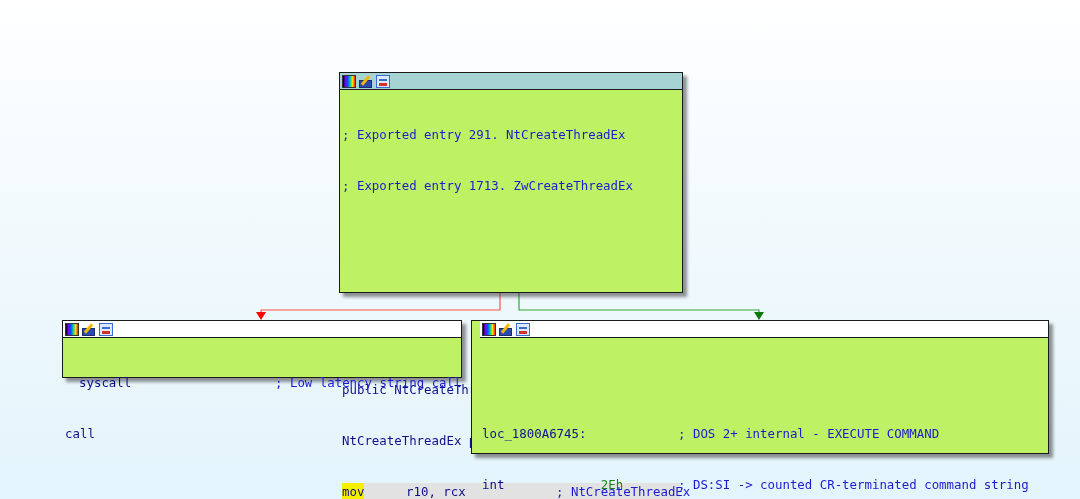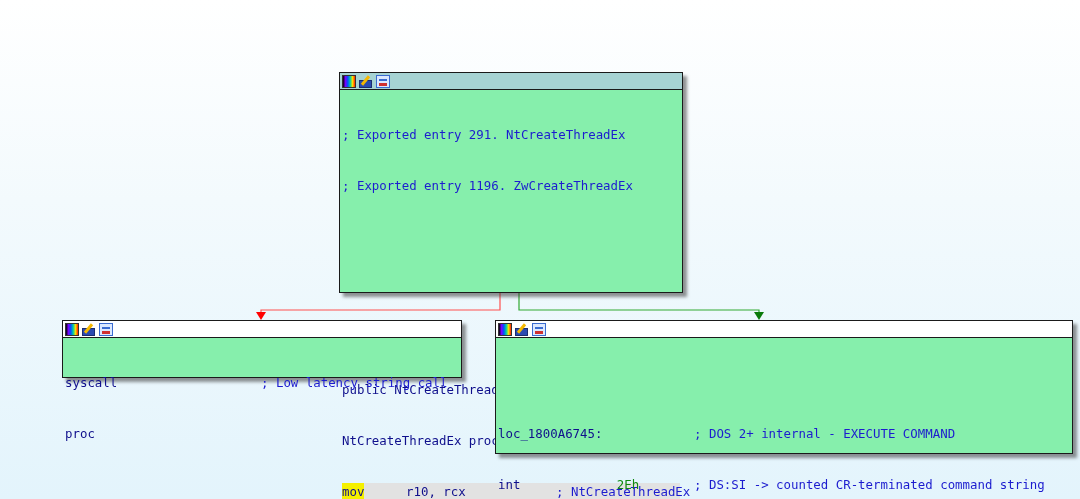--- a/index.html
+++ b/index.html
@@ -3,21 +3,21 @@
 <meta charset="utf-8">
 <style>
   html, body { margin: 0; padding: 0; }
   body {
     width: 1080px; height: 499px; overflow: hidden; position: relative;
     background: linear-gradient(to bottom, #ffffff 0%, #f3fafd 40%, #e3f4fc 100%);
     font-family: "DejaVu Sans Mono", "Liberation Mono", monospace;
   }
   .graph { position: absolute; left: 0; top: 0; width: 1080px; height: 499px; }
   .node {
-    position: absolute; background: #86efac; border: 1px solid #1a1a1a;
+    position: absolute; background: #bef264; border: 1px solid #1a1a1a;
     box-shadow: 4px 4px 3px rgba(60,60,60,0.55);
     box-sizing: border-box;
   }
   .titlebar {
     height: 16px; border-bottom: 1px solid #1a1a1a; background: #ffffff;
     display: flex; align-items: center; gap: 3px; padding-left: 2px;
   }
   .titlebar.selected { background: #a6d3d3; }
   .ico { width: 14px; height: 13px; display: inline-block; box-sizing: border-box; }
   .ico-color { background: linear-gradient(to right, #000 0%, #7a00ff 20%, #0050ff 40%, #00d0a0 60%, #ffe000 80%, #ff2000 100%); border: 1px solid #333; }
@@ -57,21 +57,21 @@
     <div class="titlebar selected">
       <span class="ico ico-color"></span>
       <span class="ico ico-edit">
           <span class="base"></span>
           <span class="pen"></span>
         </span>
       <span class="ico ico-graph"></span>
     </div>
     <div class="code">
       <div class="line cmt">; Exported entry 291. NtCreateThreadEx</div>
-      <div class="line cmt">; Exported entry 1196. ZwCreateThreadEx</div>
+      <div class="line cmt">; Exported entry 1713. ZwCreateThreadEx</div>
       <div class="line"></div>
       <div class="line"></div>
       <div class="line"></div>
       <div class="line">public NtCreateThreadEx</div>
       <div class="line">NtCreateThreadEx proc near</div>
       <div class="line hl"><span class="mnwrap" style="display:inline-block;width:64px;"><span class="mn yellow">mov</span></span><span class="pad-col" style="width:150px;">r10, rcx</span><span class="cmt">; NtCreateThreadEx</span></div>
       
       
       
     </div>
@@ -80,26 +80,26 @@
   <div class="node" style="left:62px; top:320px; width:400px; height:58px;">
     <div class="titlebar">
       <span class="ico ico-color"></span>
       <span class="ico ico-edit">
           <span class="base"></span>
           <span class="pen"></span>
         </span>
       <span class="ico ico-graph"></span>
     </div>
     <div class="code">
-      <div class="line"><span style="display:inline-block;width:196px;">syscall</span><span class="cmt">; Low latency string call</span></div>
-      <div class="line"><span>proc</span></div>
+      <div class="line"><span style="display:inline-block;width:196px;margin-left:14px;">syscall</span><span class="cmt">; Low latency string call</span></div>
+      <div class="line"><span>call</span></div>
     </div>
   </div>
 
-  <div class="node" style="left:495px; top:320px; width:578px; height:134px;">
+  <div class="node" style="left:471px; top:320px; width:578px; height:134px;padding-left:8px;">
     <div class="titlebar">
       <span class="ico ico-color"></span>
       <span class="ico ico-edit">
           <span class="base"></span>
           <span class="pen"></span>
         </span>
       <span class="ico ico-graph"></span>
     </div>
     <div class="code">
       <div class="line"></div>

